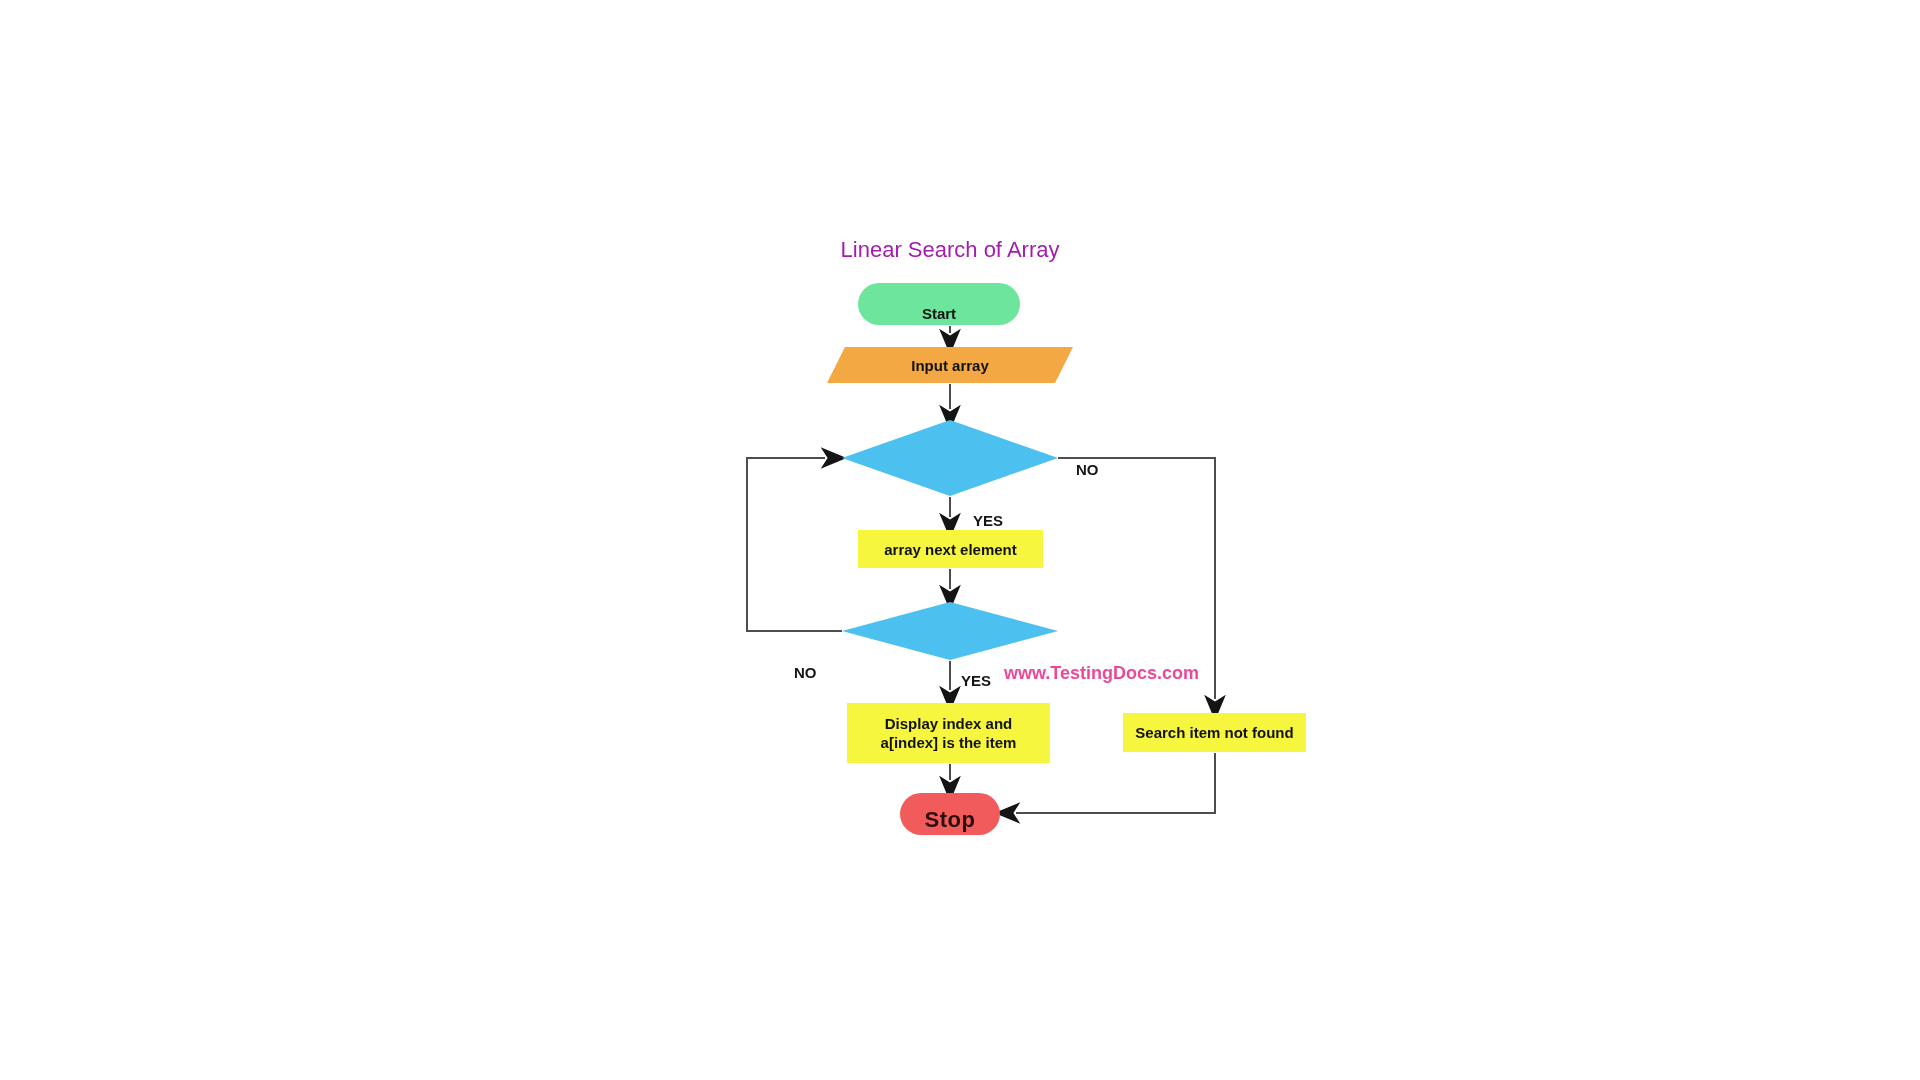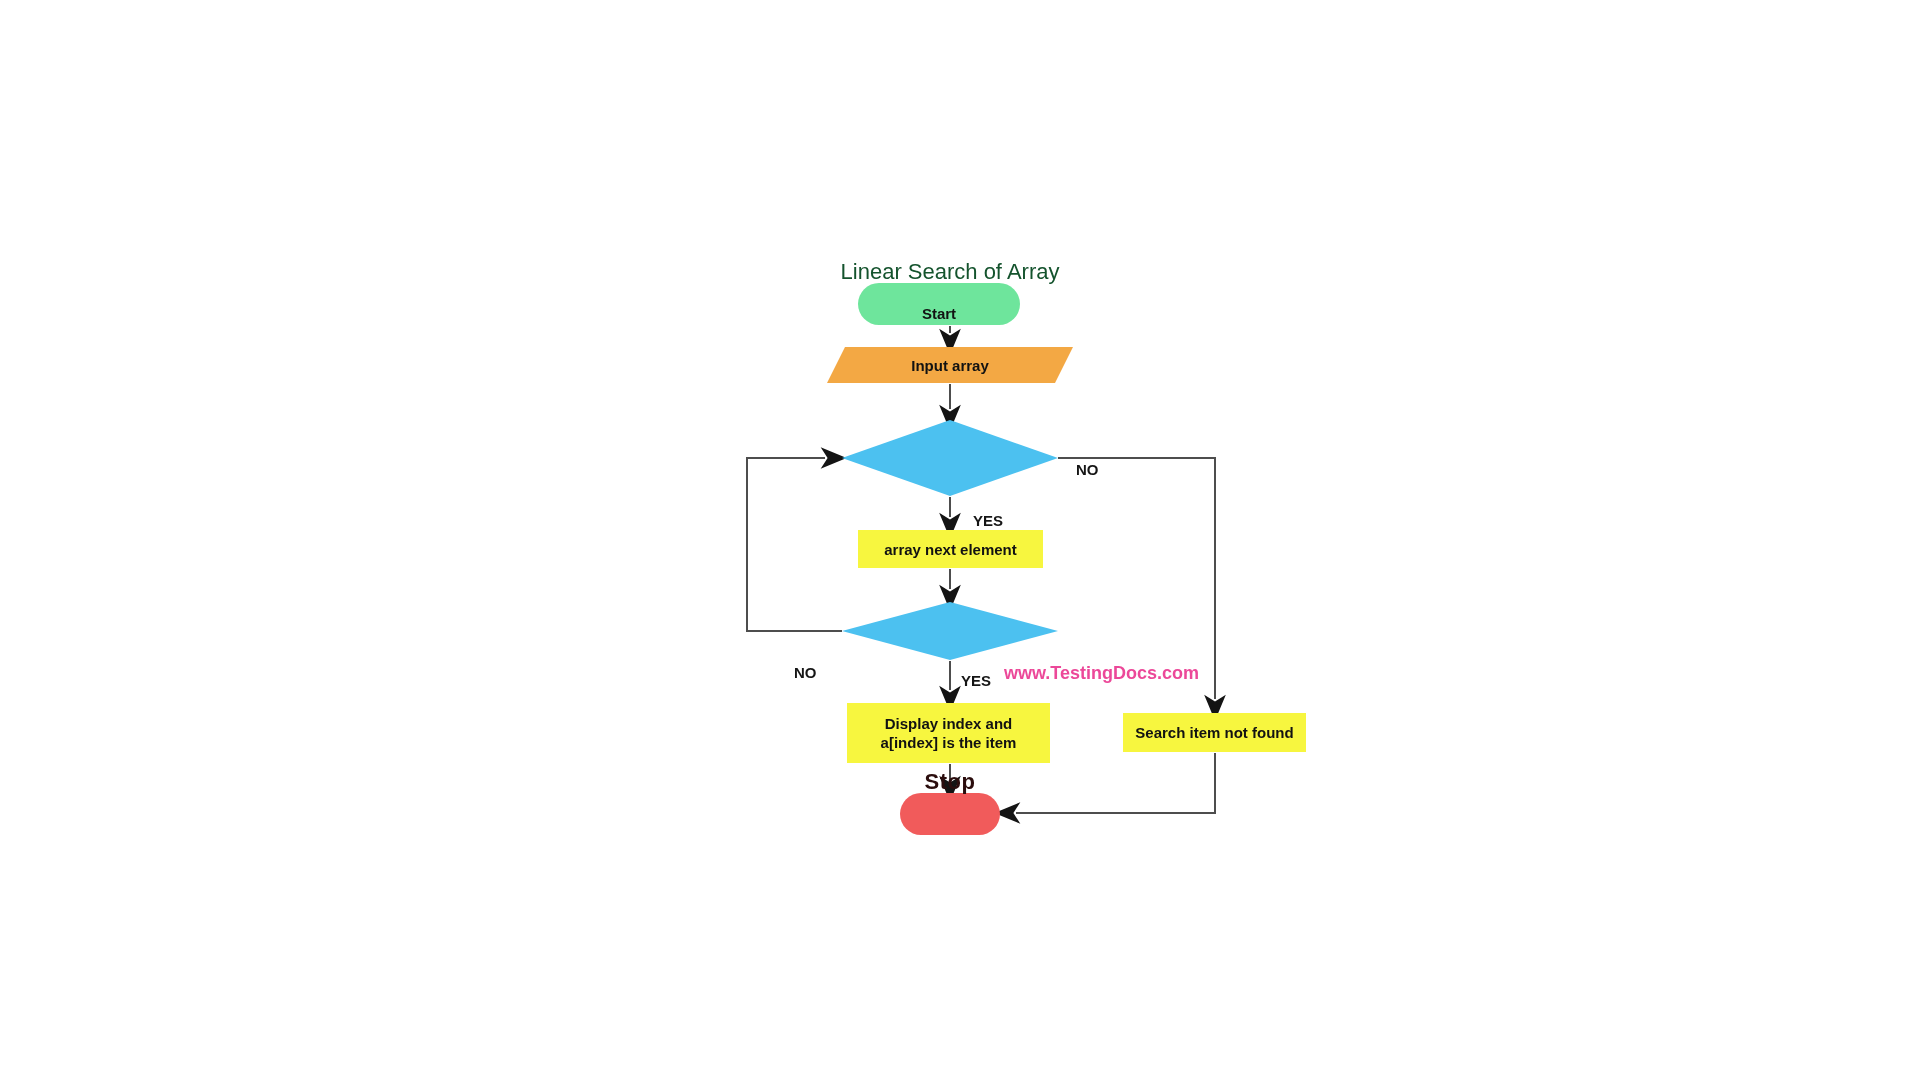--- a/index.html
+++ b/index.html
@@ -27,25 +27,25 @@
     justify-content: center;
     text-align: center;
     font-weight: bold;
     font-size: 15px;
     color: #121212;
     line-height: 19px;
     white-space: pre-line;
   }
   .diagram-title {
     position: absolute;
-    left: 828px; top: 258px;
+    left: 828px; top: 236px;
     width: 244px; height: 28px;
     font-size: 22px;
     font-weight: normal;
-    color: #14532d;
+    color: #a21caf;
     display: flex;
     align-items: center;
     justify-content: center;
     white-space: nowrap;
   }
   .edge-label {
     position: absolute;
     font-weight: bold;
     font-size: 15px;
     color: #151515;
@@ -117,15 +117,15 @@
 
   <div class="edge-label" style="left:961px; top:672px;">YES</div>
 
   <div class="watermark">www.TestingDocs.com</div>
 
   <div class="label" style="left:847px; top:703px; width:203px; height:60px;">Display index and
 a[index] is the item</div>
 
   <div class="label" style="left:1123px; top:713px; width:183px; height:39px;text-align:right;">Search item not found</div>
 
-  <div class="label stop-text" style="left:900px; top:755px; width:100px; height:52px;">Stop</div>
+  <div class="label stop-text" style="left:900px; top:793px; width:100px; height:52px;">Stop</div>
 
 </div>
 
 </body></html>

